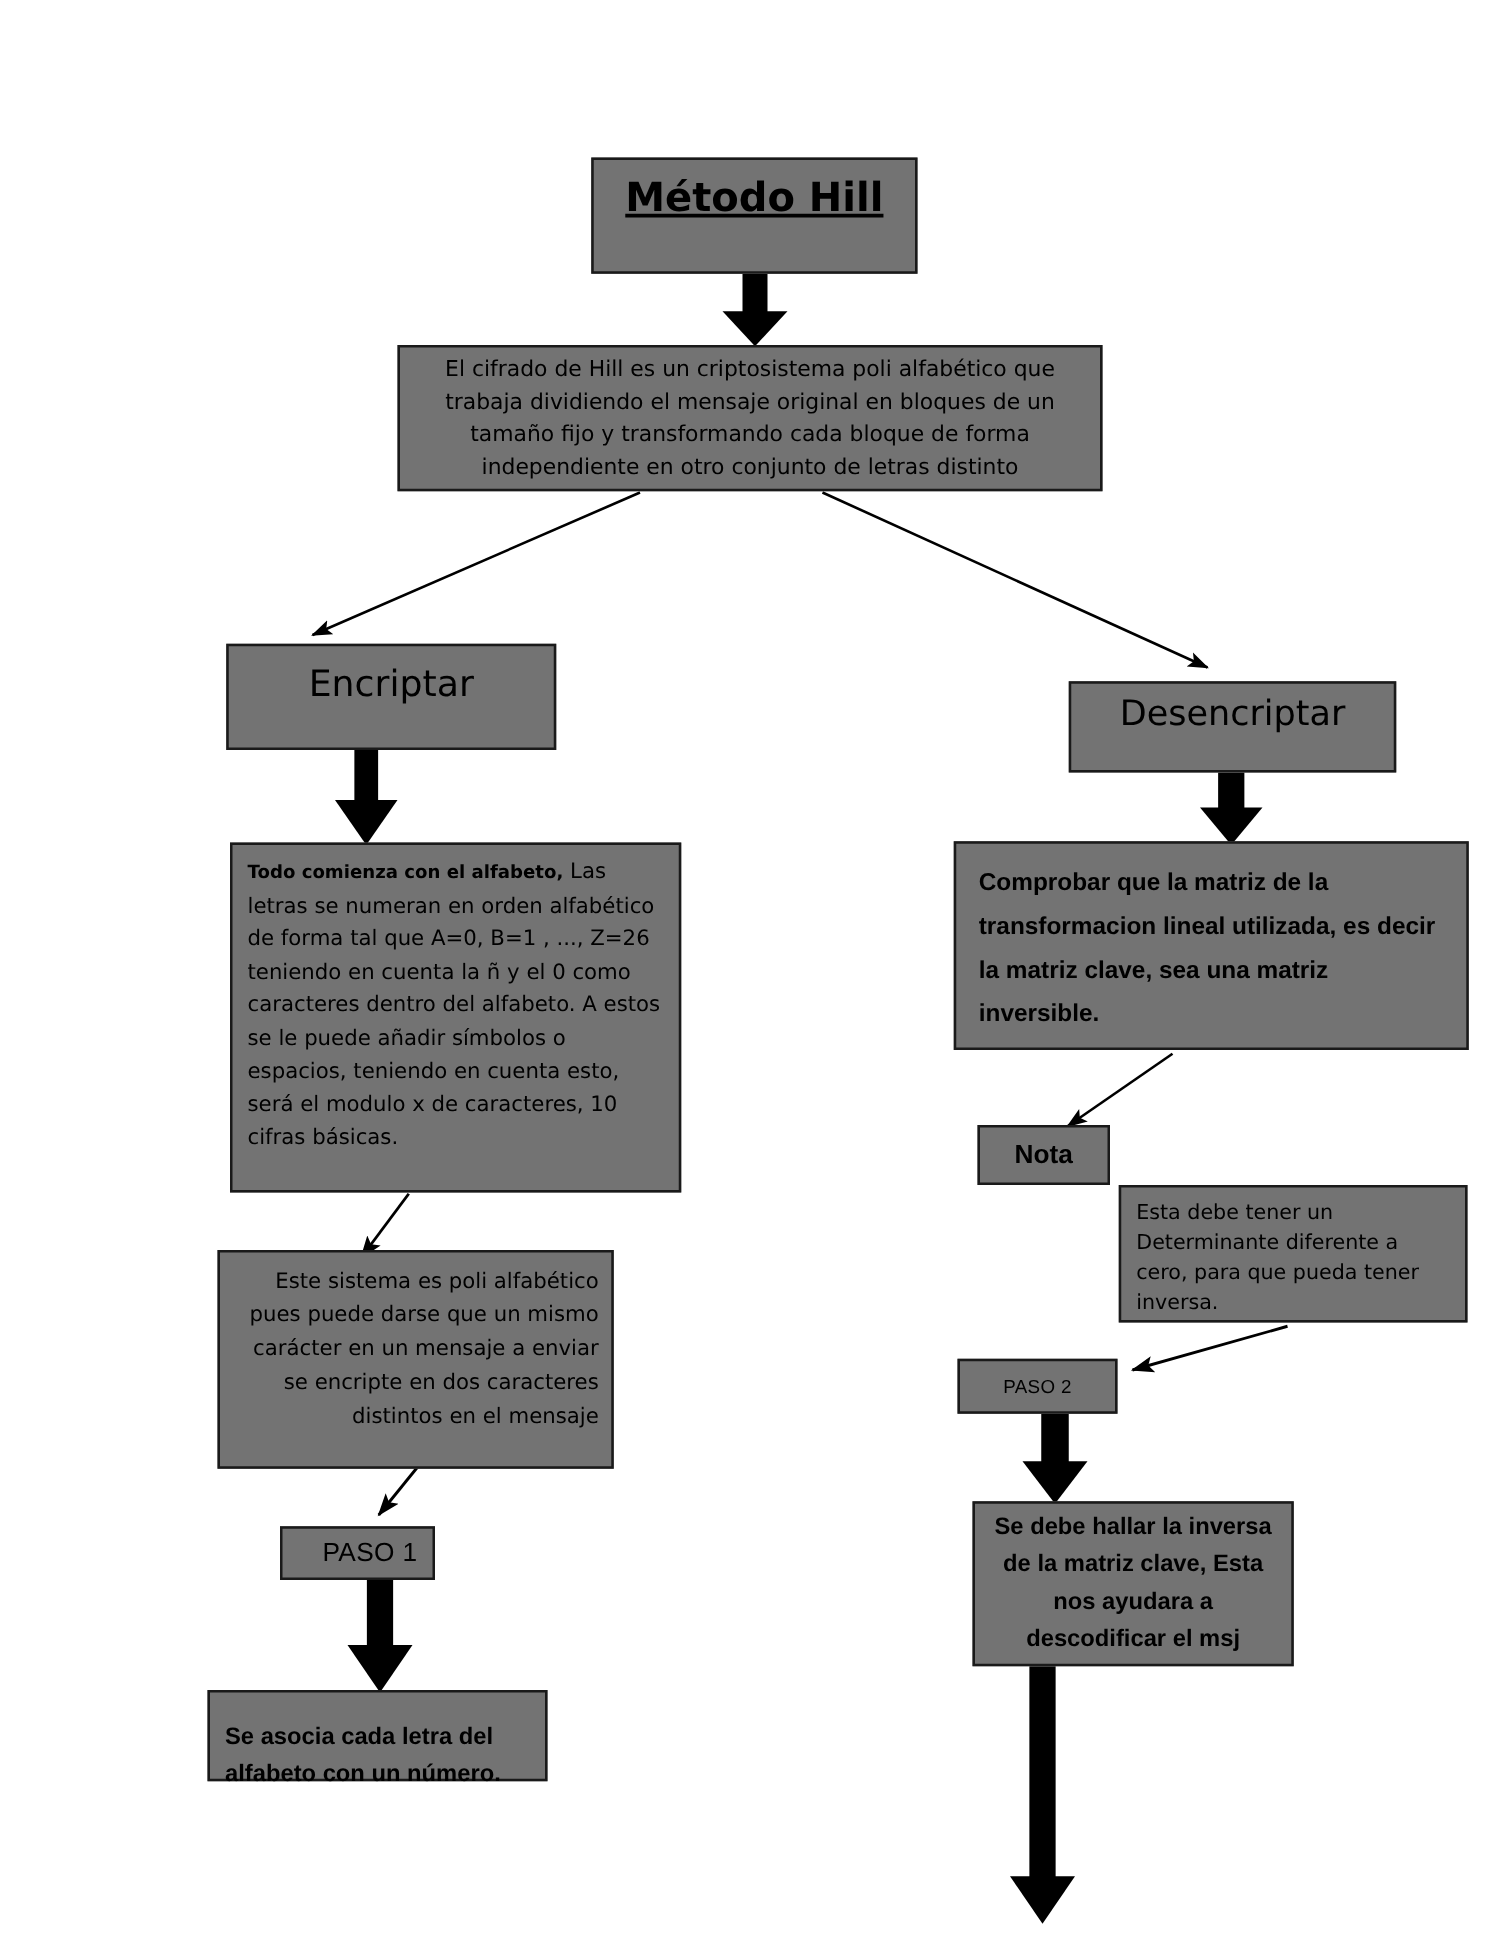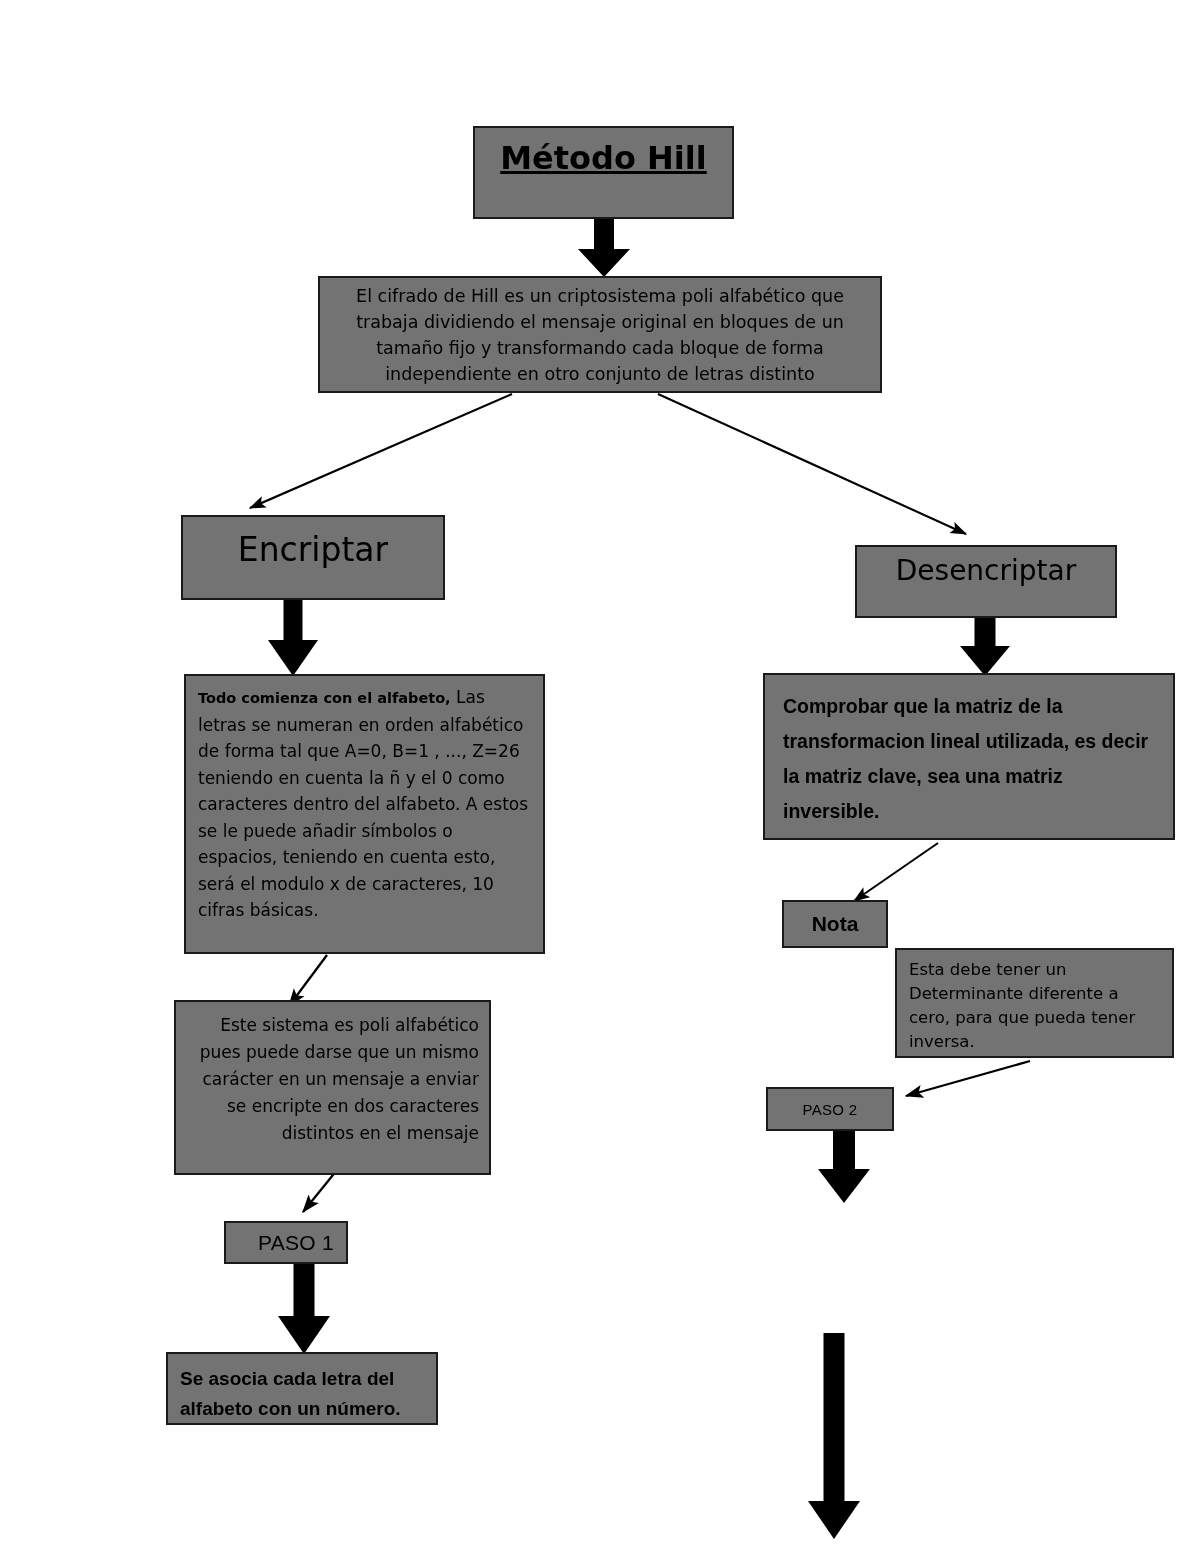--- a/index.html
+++ b/index.html
@@ -65,21 +65,21 @@
     padding: 0 12px;
   }
 
   
   #node-encriptar {
     left: 181px; top: 515px; width: 264px; height: 85px;
     display: flex; align-items: flex-start; justify-content: center;
   }
   #node-encriptar .txt {
     font-family: "DejaVu Sans", sans-serif;
-    font-size: 33px;
+    font-size: 29px;
     margin-top: 13px;
   }
 
   
   #node-desencriptar {
     left: 855px; top: 545px; width: 262px; height: 73px;
     display: flex; align-items: flex-start; justify-content: center;
   }
   #node-desencriptar .txt {
     font-family: "DejaVu Sans", sans-serif;
@@ -131,20 +131,21 @@
   #node-asocia {
     left: 166px; top: 1352px; width: 272px; height: 73px;
     padding: 10px 8px 6px 12px;
   }
   #node-asocia .txt {
     font-family: "Liberation Sans", sans-serif;
     font-weight: bold;
     font-size: 19px;
     line-height: 30px;
     text-align: left;
+    margin-top: 11px;
   }
 
   
   #node-comprobar {
     left: 763px; top: 673px; width: 412px; height: 167px;
     padding: 14px 14px 6px 18px;
   }
   #node-comprobar .txt {
     font-family: "Liberation Sans", sans-serif;
     font-weight: bold;
@@ -321,14 +322,17 @@
   </div>
 
   <div class="node" id="node-determinante">
     <span class="txt">Esta debe tener un Determinante diferente a cero, para que pueda tener inversa.</span>
   </div>
 
   <div class="node" id="node-paso2">
     <span class="txt">PASO 2</span>
   </div>
 
+  <div class="node" id="node-inversa">
+    <span class="txt">Se debe hallar la inversa de la matriz clave, Esta nos ayudara a descodificar el msj</span>
+  </div>
 
 </div>
 
 </body></html>

